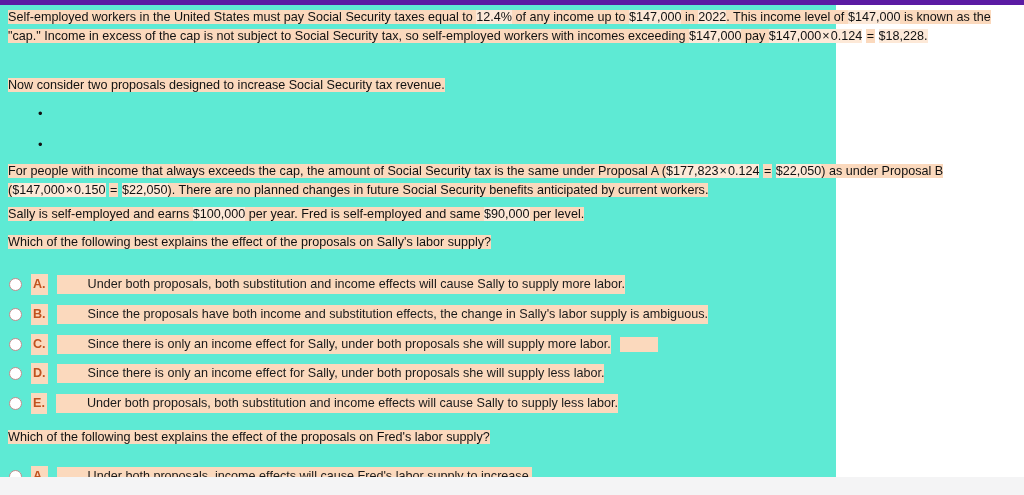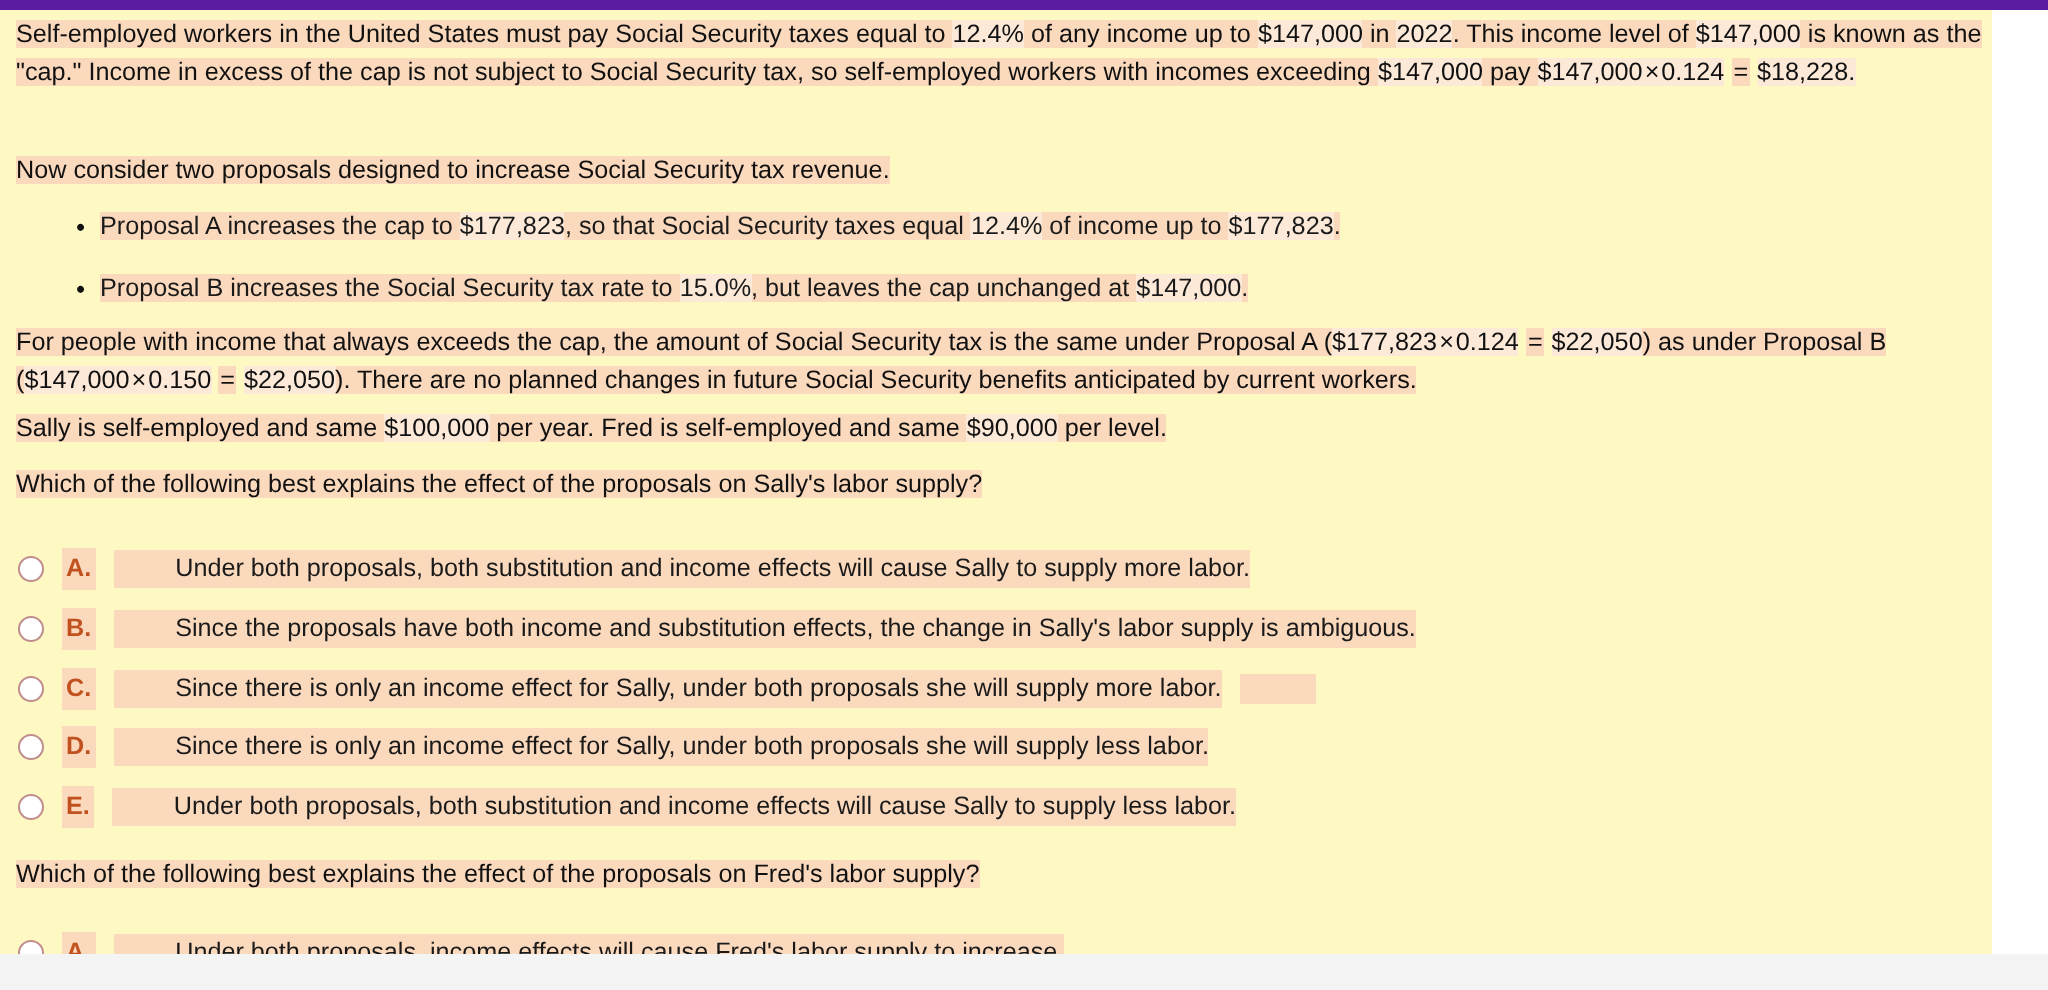--- a/index.html
+++ b/index.html
@@ -18,23 +18,23 @@
   #top-accent-bar {
     position: absolute;
     top: 0; left: 0;
     width: 1024px;
     height: 5px;
     background: #5b1ba3;
   }
   #content {
     position: absolute;
     top: 5px; left: 0;
-    width: 996px;
+    width: 836px;
     height: 472px;
-    background: #fef9c3;
+    background: #5eead4;
     padding: 0;
   }
   #bottom-band {
     position: absolute;
     left: 0;
     top: 477px;
     width: 1024px;
     height: 18px;
     background: #f4f4f5;
   }
@@ -130,34 +130,32 @@
 
 <div id="content">
 
   <p class="para block-p" style="top:3px; width:1016px;"><span class="hl">Self-employed workers in the United States must pay Social Security taxes equal to </span><span class="hl-lite">12.4%</span><span class="hl"> of any income up to </span><span class="hl-lite">$147,000</span><span class="hl"> in </span><span class="hl-lite">2022</span><span class="hl">. This income level of </span><span class="hl-lite">$147,000</span><span class="hl"> is known as the "cap." Income in excess of the cap is not subject to Social Security tax, so self-employed workers with incomes exceeding </span><span class="hl-lite">$147,000</span><span class="hl"> pay </span><span class="hl-lite">$147,000</span><span class="hl-lite math-op">×</span><span class="hl-lite">0.124</span> <span class="hl math-op">=</span> <span class="hl-lite">$18,228.</span></p>
 
   <p class="para block-p" style="top:71px; width:1016px;"><span class="hl">Now consider two proposals designed to increase Social Security tax revenue.</span></p>
 
   <div class="bullets" style="top:99px;">
     <div class="bullet-row">
       <span class="bullet-dot">•</span>
-      <span class="bullet-text"><span class="hl">Proposal A increases the cap to </span><span class="hl-lite">$177,823</span><span class="hl">, so that Social Security taxes equal </span><span class="hl-lite">12.4%</span><span class="hl"> of income up to </span><span class="hl-lite">$177,823</span><span class="hl">.</span></span>
     </div>
   </div>
 
   <div class="bullets" style="top:130px;">
     <div class="bullet-row">
       <span class="bullet-dot">•</span>
-      <span class="bullet-text"><span class="hl">Proposal B increases the Social Security tax rate to </span><span class="hl-lite">15.0%</span><span class="hl">, but leaves the cap unchanged at </span><span class="hl-lite">$147,000</span><span class="hl">.</span></span>
     </div>
   </div>
 
   <p class="para block-p" style="top:157px; width:1016px;"><span class="hl">For people with income that always exceeds the cap, the amount of Social Security tax is the same under Proposal A (</span><span class="hl-lite">$177,823</span><span class="hl-lite math-op">×</span><span class="hl-lite">0.124</span> <span class="hl math-op">=</span> <span class="hl-lite">$22,050</span><span class="hl">) as under Proposal B (</span><span class="hl-lite">$147,000</span><span class="hl-lite math-op">×</span><span class="hl-lite">0.150</span> <span class="hl math-op">=</span> <span class="hl-lite">$22,050</span><span class="hl">). There are no planned changes in future Social Security benefits anticipated by current workers.</span></p>
 
-  <p class="para block-p" style="top:200px; width:1016px;"><span class="hl">Sally is self-employed and same </span><span class="hl-lite">$100,000</span><span class="hl"> per year. Fred is self-employed and same </span><span class="hl-lite">$90,000</span><span class="hl"> per level.</span></p>
+  <p class="para block-p" style="top:200px; width:1016px;"><span class="hl">Sally is self-employed and earns </span><span class="hl-lite">$100,000</span><span class="hl"> per year. Fred is self-employed and same </span><span class="hl-lite">$90,000</span><span class="hl"> per level.</span></p>
 
   <p class="para block-p" style="top:228px; width:1016px;"><span class="hl">Which of the following best explains the effect of the proposals on Sally's labor supply?</span></p>
 
   <div class="opt-row" style="top:270px;">
     <span class="radio"></span>
     <span class="opt-letter">A.</span>
     <span class="opt-text hl">Under both proposals, both substitution and income effects will cause Sally to supply more labor.</span>
   </div>
 
   <div class="opt-row" style="top:300px;">

